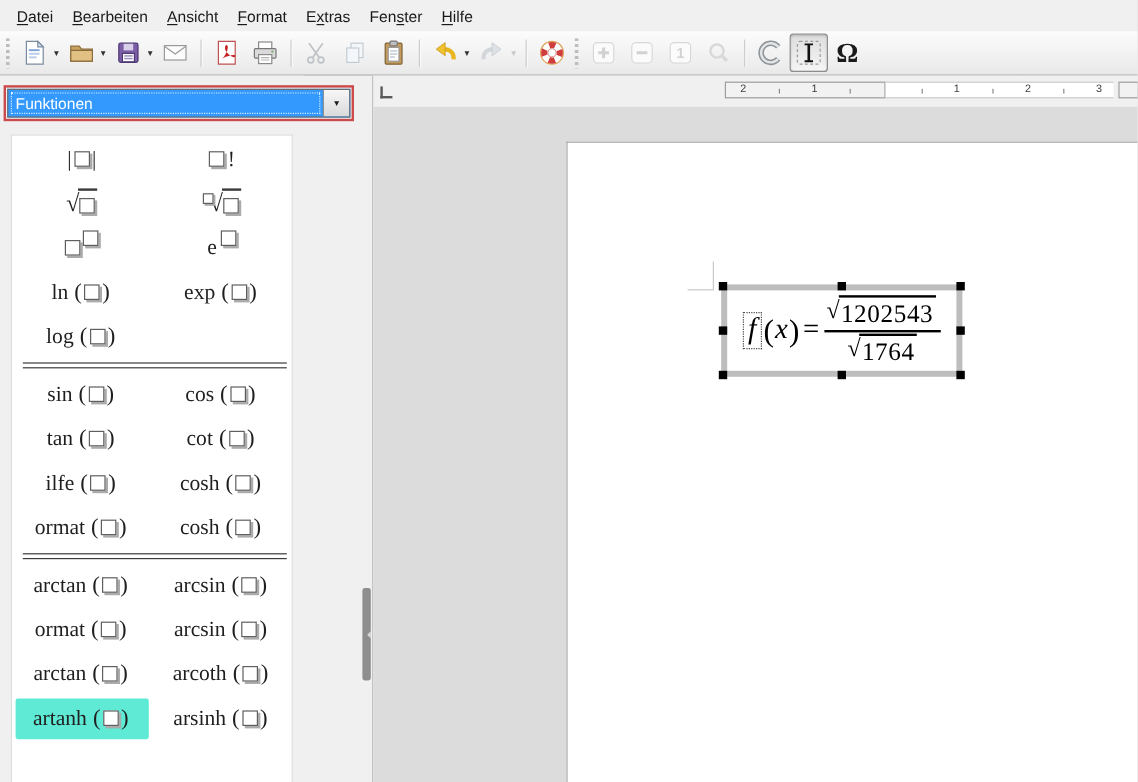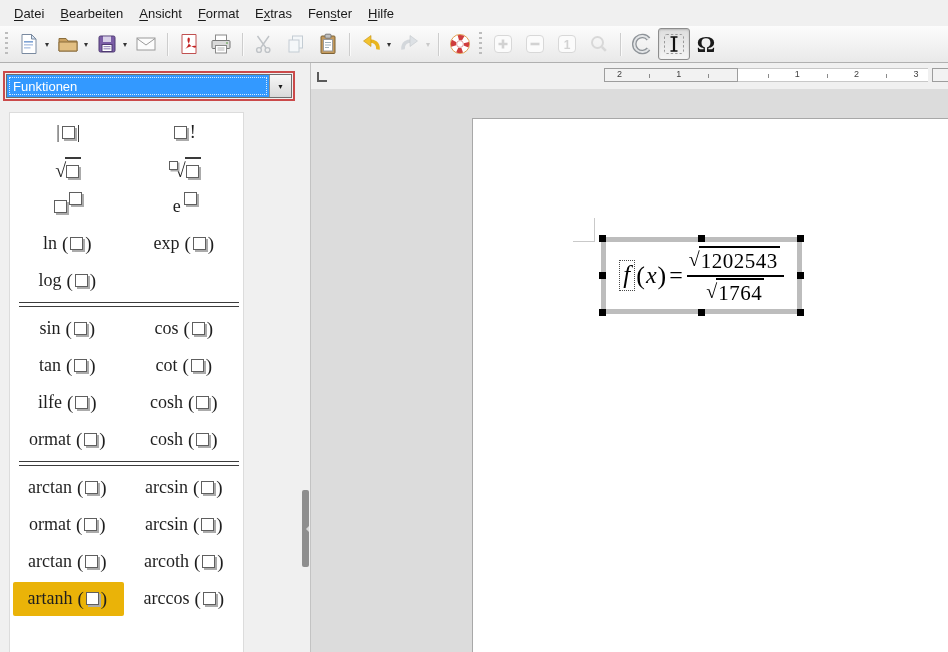--- a/index.html
+++ b/index.html
@@ -37,21 +37,21 @@
   .combo-inner::after{content:"";position:absolute;inset:2px;border:1px dotted #d6ebff;pointer-events:none}
   .combo-btn{width:21px;border-left:1px solid #8e8e8e;background:linear-gradient(#f7f7f7,#d9d9d9);
     display:flex;align-items:center;justify-content:center}
   .combo-arrow{font-size:7px;color:#1a1a1a}
   .fn-list{position:absolute;left:9px;top:49px;right:10px;bottom:0;background:#fff;
     border:1px solid #dcdcdc;border-bottom:none;padding-top:1px;
     font-family:"Liberation Serif",serif;font-size:18px;color:#1f1f1f}
   .fn-row{display:flex;height:37px;align-items:center}
   .fn-cell{flex:1;height:34px;margin:0 3px;display:flex;align-items:center;justify-content:center;
     border-radius:2px;cursor:default;white-space:nowrap}
-  .fn-cell.selected{background:#eab308}
+  .fn-cell.selected{background:#5eead4}
   .fn-sep{height:3px;border-top:1px solid #3c3c3c;border-bottom:1px solid #3c3c3c;margin:3px 4px 3px 9px}
   .ph{display:inline-block;width:11px;height:11px;background:#fff;border:1px solid #5f5f5f;
     box-shadow:2px 2px 0 #ababab;vertical-align:-1px}
   .ph-s{width:7px;height:7px;box-shadow:1.5px 1.5px 0 #ababab}
   .sup{position:relative;top:-8px;margin-left:2px}
   .rootidx{position:relative;top:-6px;margin-right:-3px}
   .radsign{font-size:20px;line-height:1}
   .radtop{border-top:2px solid #3a3a3a;padding:2px 2px 0 1px;margin-left:-1px}
   .fnlabel{margin-right:3px}
   .fnparen{margin:0 2px;font-size:19px}
@@ -457,21 +457,21 @@
         </div>
       </div>
       <div class="fn-row">
         <div class="fn-cell selected">
           <span class="fnlabel">artanh</span>
           <span class="fnparen">(</span>
           <span class="ph"></span>
           <span class="fnparen">)</span>
         </div>
         <div class="fn-cell">
-          <span class="fnlabel">arccos</span>
+          <span class="fnlabel">arsinh</span>
           <span class="fnparen">(</span>
           <span class="ph"></span>
           <span class="fnparen">)</span>
         </div>
       </div>
     </div>
 </div>
 
 <div class="split-thumb"></div>
 

